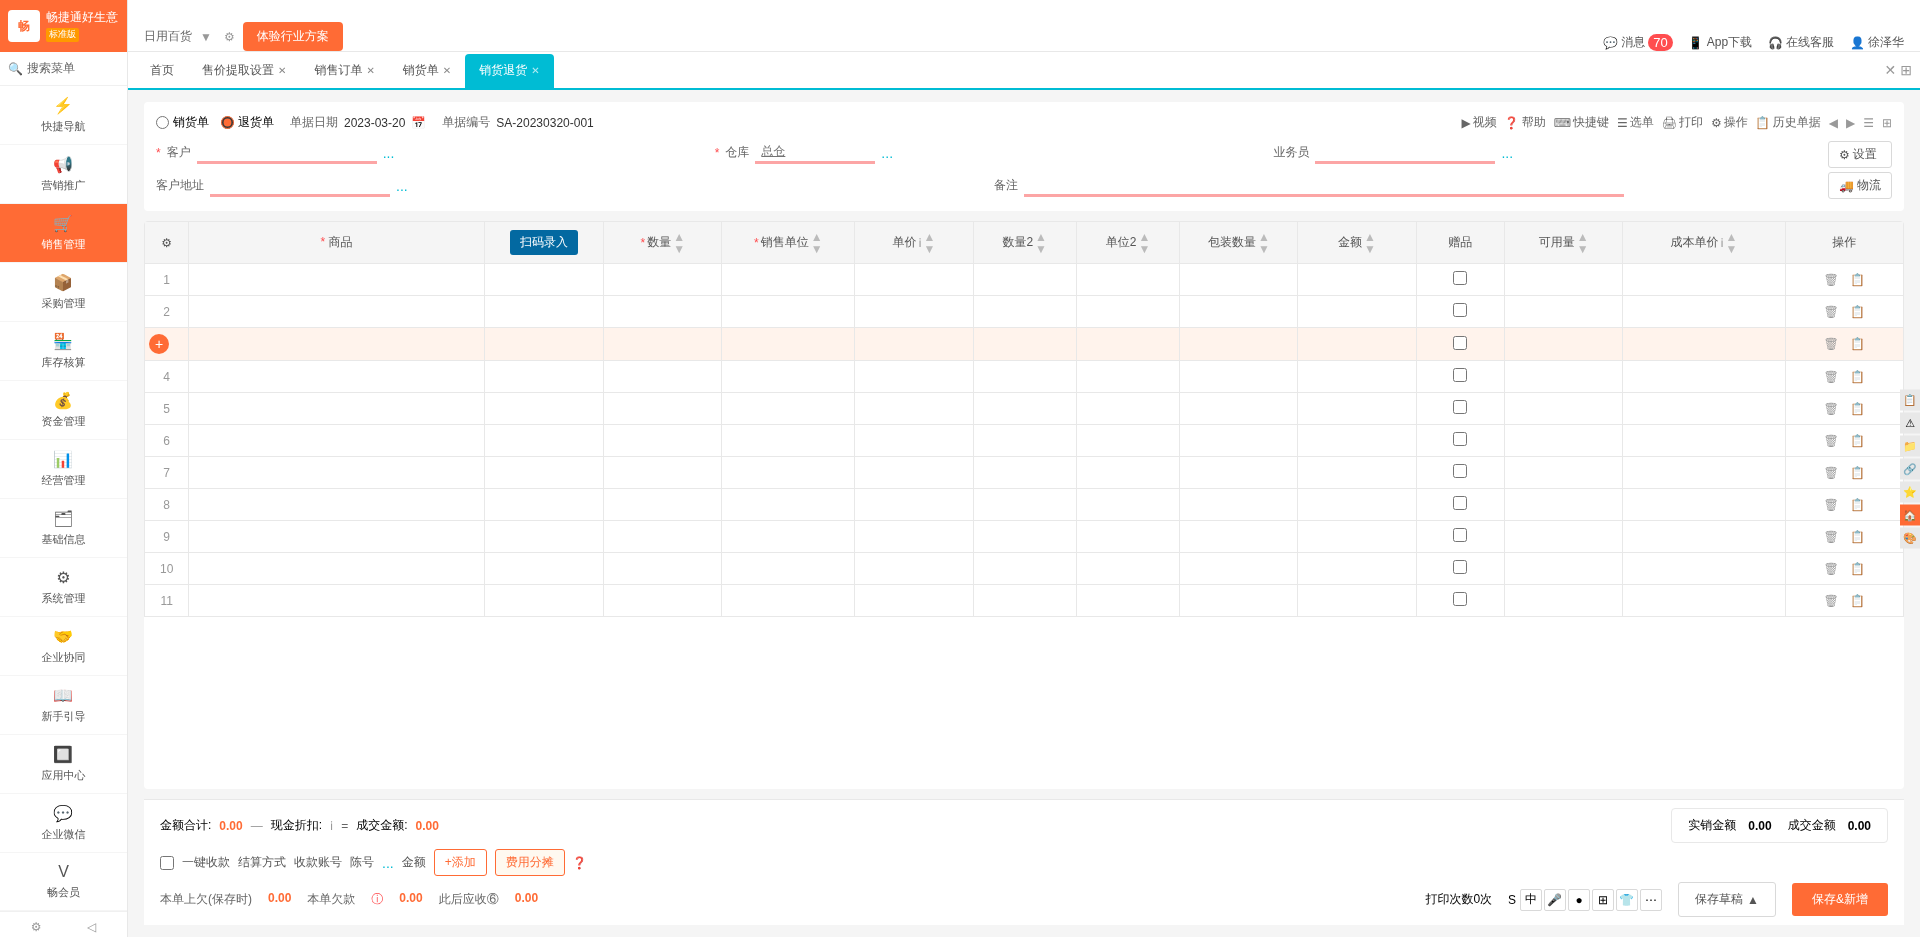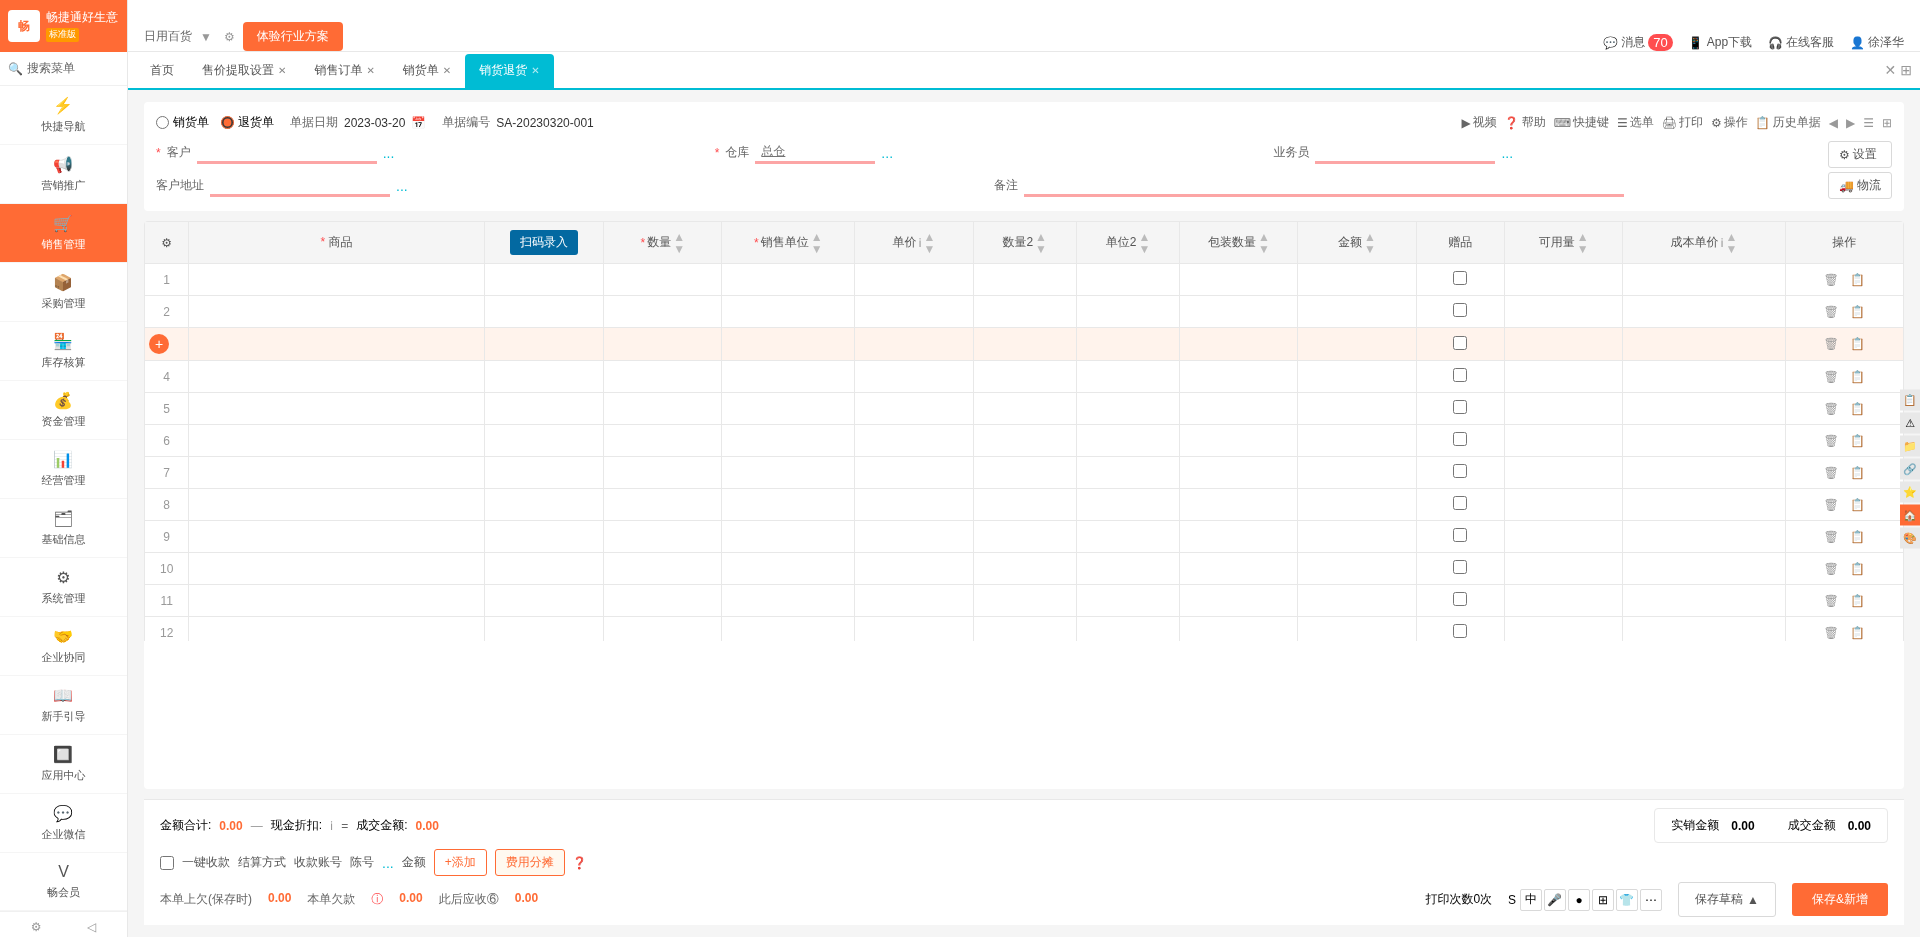--- a/index.html
+++ b/index.html
@@ -647,56 +647,37 @@
         <td></td>
         <td></td>
         <td><input type="checkbox" style=""></td>
         <td></td>
         <td></td>
         <td>
           <button class="delete-btn">🗑</button>
           <button class="copy-btn">📋</button>
         </td>
       </tr>
-              <tr>
-        <td class="row-num">12</td>
-        <td></td>
-        <td></td>
-        <td></td>
-        <td></td>
-        <td></td>
-        <td></td>
-        <td></td>
-        <td></td>
-        <td></td>
-        <td><input type="checkbox" style=""></td>
-        <td></td>
-        <td></td>
-        <td>
-          <button class="delete-btn">🗑</button>
-          <button class="copy-btn">📋</button>
-        </td>
-      </tr>
             </tbody>
         </table>
       </div>
     </div>
 
     <div class="footer">
       <div class="footer-row1">
         <span>金额合计:</span>
         <span class="footer-amount">0.00</span>
         <span style="color:#999;">—</span>
         <span>现金折扣:</span>
         <span style="color:#999;">ℹ</span>
         <span class="equals-sign">=</span>
         <span>成交金额:</span>
         <span class="footer-amount">0.00</span>
 
-        <div style="margin-left:auto;background:#fff;border:1px solid #e8e8e8;border-radius:4px;padding:8px 16px;display:flex;gap:33px;">
+        <div style="margin-left:auto;background:#fff;border:1px solid #e8e8e8;border-radius:4px;padding:8px 16px;display:flex;gap:16px;">
           <div style="display:flex;gap:12px;align-items:center;">
             <span>实销金额</span>
             <span style="font-weight:bold;">0.00</span>
           </div>
           <div style="display:flex;gap:12px;align-items:center;text-align:right;">
             <span>成交金额</span>
             <span style="font-weight:bold;">0.00</span>
           </div>
         </div>
       </div>

